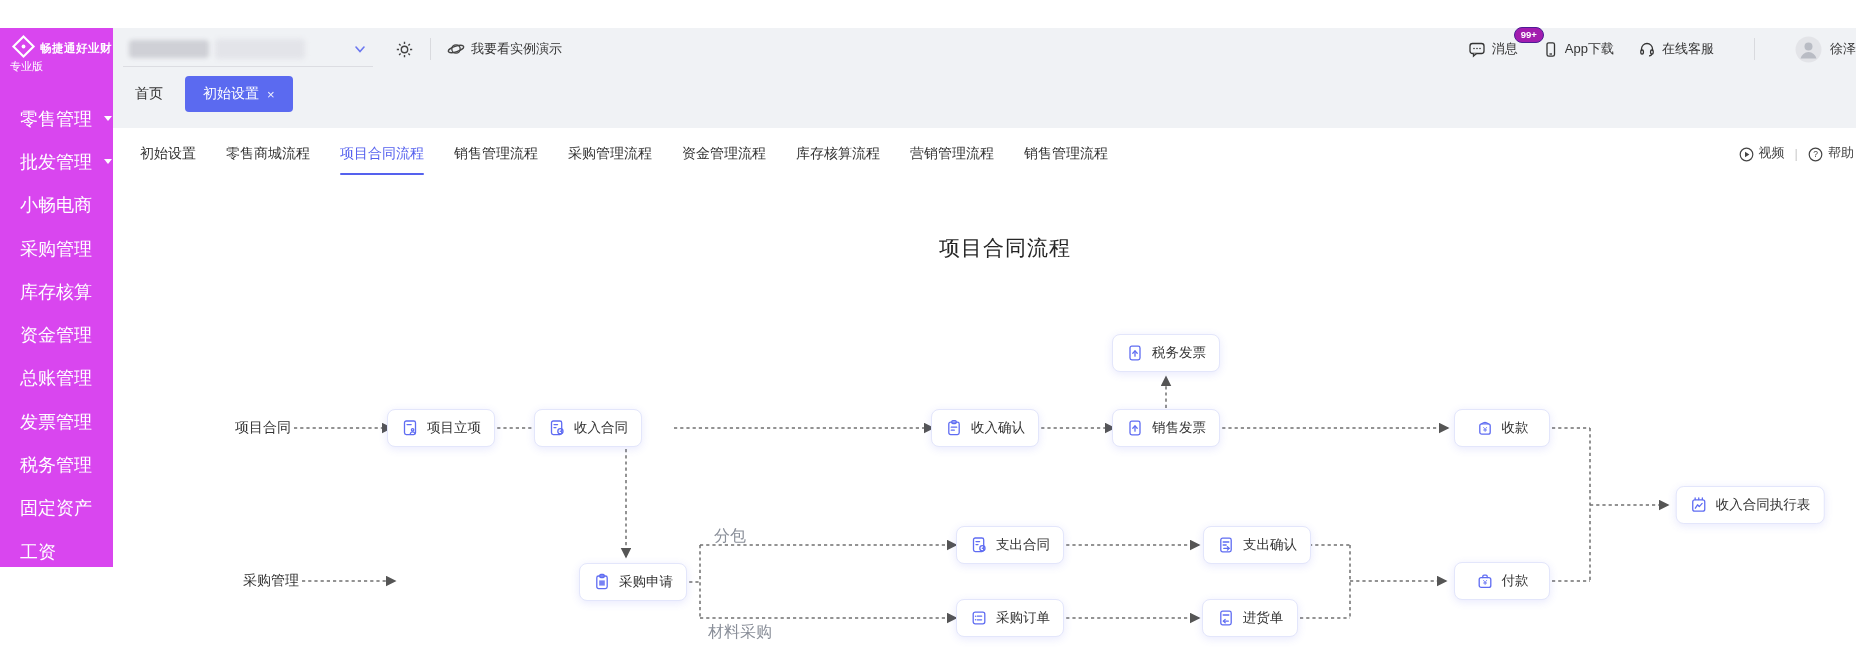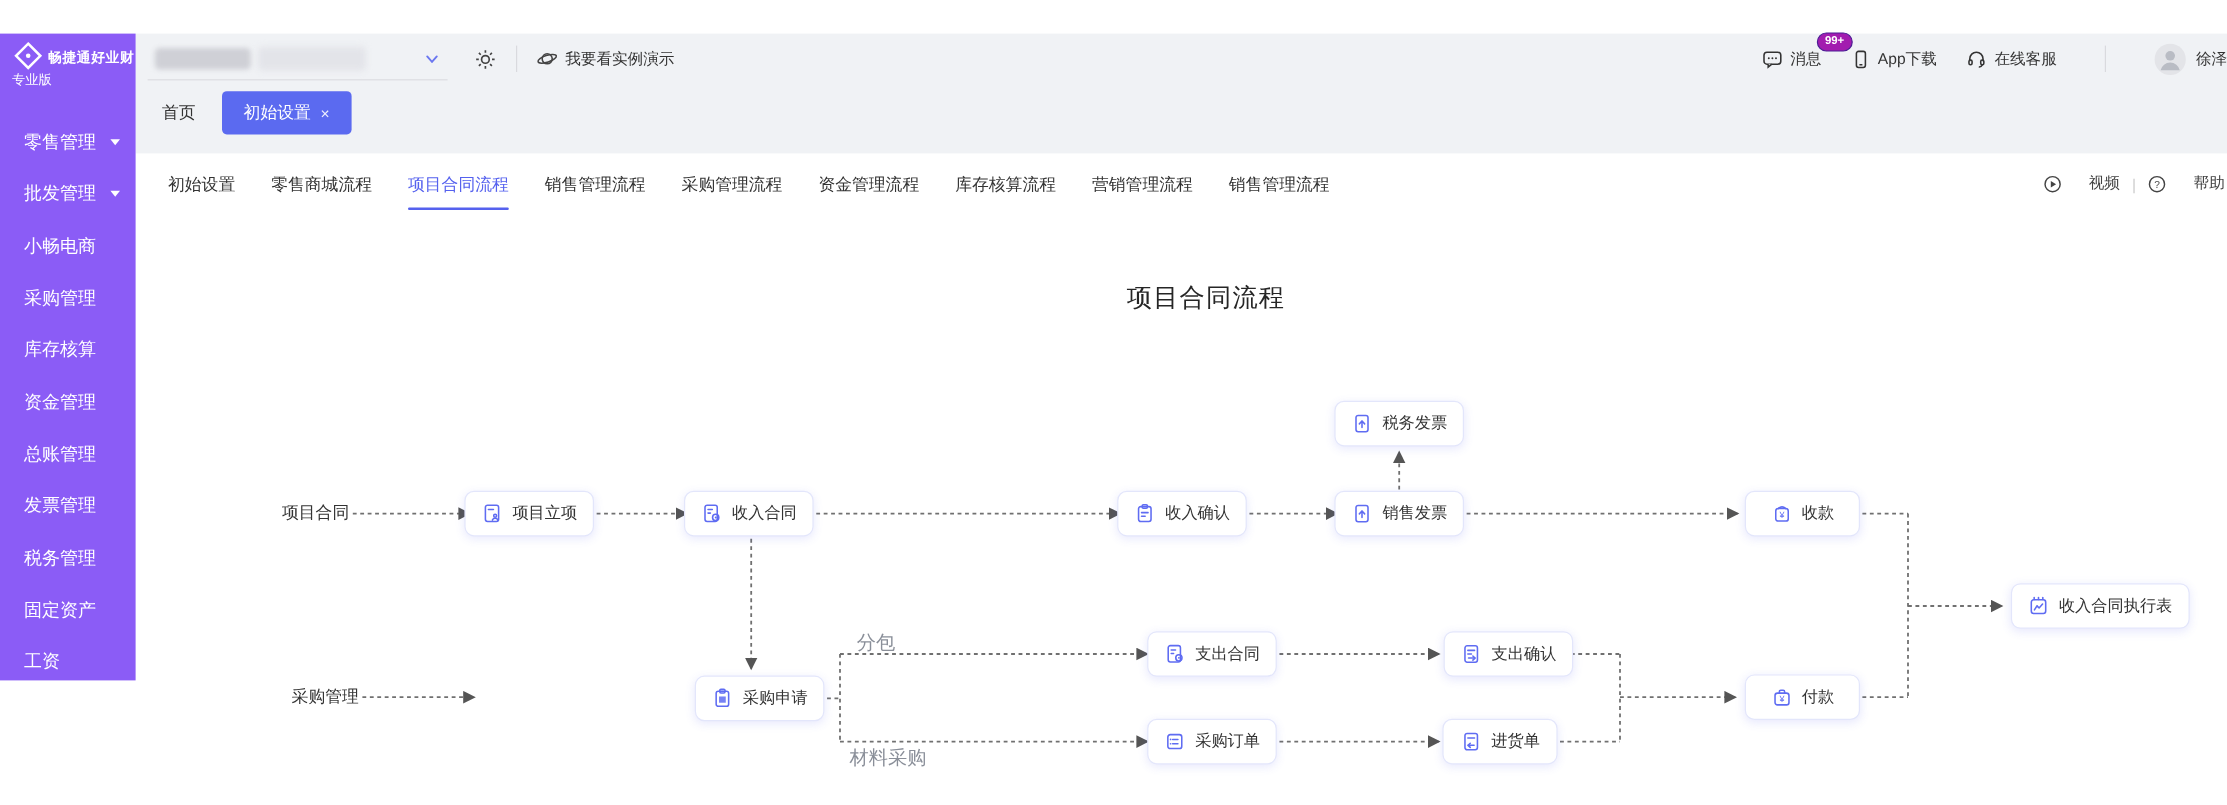--- a/index.html
+++ b/index.html
@@ -18,44 +18,44 @@
   .tb-icon { display:inline-flex; align-items:center; justify-content:center; }
   .tb-gear { margin-left:22px; cursor:pointer; }
   .tb-divider { width:1px; height:22px; background:#d9dade; margin:0 16px; }
   .tb-item { display:flex; align-items:center; gap:6px; cursor:pointer; white-space:nowrap; }
   .tb-right { display:flex; align-items:center; gap:24px; margin-left:auto; }
   .msg-wrap { position:relative; }
   .badge { position:absolute; top:-13px; right:-26px; background:#a21caf; color:#fff; font-size:9.5px; line-height:14px; padding:0 6px; border-radius:8px; border:1px solid #4c1d95; font-weight:bold; }
   .avatar-wrap { display:flex; align-items:center; gap:8px; }
 
   
-  .sidebar { position:absolute; left:0; top:28px; width:113px; height:539px; background:#8b5cf6; color:#fff; z-index:3; }
+  .sidebar { position:absolute; left:0; top:28px; width:113px; height:539px; background:#d946ef; color:#fff; z-index:3; }
   .logo-area { position:relative; height:52px; }
   .logo-mark { position:absolute; left:11px; top:6px; }
   .brand-name { position:absolute; left:40px; top:13px; font-size:11.5px; font-weight:bold; letter-spacing:0.5px; white-space:nowrap; }
   .brand-edition { position:absolute; left:10px; top:31px; font-size:11px; }
   .side-nav { position:absolute; top:69px; left:0; width:113px; }
-  .side-item { height:43.3px; display:flex; align-items:center; padding-left:20px; font-size:15px; cursor:pointer; white-space:nowrap; }
+  .side-item { height:43.3px; display:flex; align-items:center; padding-left:20px; font-size:18px; cursor:pointer; white-space:nowrap; }
   .side-item .caret { width:0; height:0; border-left:4.5px solid transparent; border-right:4.5px solid transparent; border-top:5px solid #fff; margin-left:12px; }
 
   
   .wintabs { position:absolute; left:113px; top:76px; height:36px; display:flex; align-items:center; z-index:2; }
   .wtab { height:36px; display:flex; align-items:center; justify-content:center; padding:0 22px; font-size:14px; color:#333; cursor:pointer; }
   .wtab.active { background:#5b6af0; color:#fff; border-radius:4px; padding:0 18px; gap:8px; }
   .wtab .close-x { font-size:13px; line-height:1; opacity:.9; cursor:pointer; }
 
   
   .panel { position:absolute; left:113px; top:128px; width:1743px; height:543px; background:#fff; }
   .flowtabs { position:absolute; left:140px; top:128px; height:50px; display:flex; align-items:center; gap:30px; z-index:2; }
   .ftab { position:relative; height:50px; line-height:50px; font-size:14px; color:#333; cursor:pointer; white-space:nowrap; }
   .ftab.active { color:#5561ee; }
   .ftab.active::after { content:""; position:absolute; left:0; right:0; bottom:3px; height:2.5px; background:#5561ee; border-radius:2px; }
   .tabs-right { position:absolute; right:2px; top:128px; height:50px; display:flex; align-items:center; gap:8px; font-size:13px; color:#444; z-index:2; }
   .tabs-right .sep { color:#ccc; margin:0 2px; }
-  .tabs-right .tr-item { display:flex; align-items:center; gap:23px; cursor:pointer; }
+  .tabs-right .tr-item { display:flex; align-items:flex-end; gap:5px; cursor:pointer; }
 
   
   .diagram-title { position:absolute; left:1005px; top:234px; transform:translateX(-50%); font-size:21px; color:#262626; font-weight:500; letter-spacing:1px; z-index:2; }
   .connectors { position:absolute; left:0; top:0; z-index:1; }
   .node { position:absolute; transform:translate(-50%,-50%); display:flex; align-items:center; gap:8px; height:38px; min-width:96px; padding:12px 13px; background:#fff; border:1px solid #e3e6fb; border-radius:8px; box-shadow:0 2px 8px rgba(90,102,240,0.14); font-size:13.5px; color:#333; cursor:pointer; white-space:nowrap; z-index:2; justify-content:center; }
   .nicon { flex:0 0 auto; }
   .row-label { position:absolute; transform:translateY(-50%); font-size:14px; color:#333; z-index:2; white-space:nowrap; }
   .branch-label { position:absolute; font-size:16px; color:#8a8f99; z-index:2; white-space:nowrap; }
 </style>
 </head>
@@ -264,21 +264,21 @@
   <div id="nodes-layer">
       <div class="node" style="left: 441px; top: 428px;">
         <svg class="nicon" width="18" height="18" viewBox="0 0 18 18" fill="none" stroke="#5f6cf2" stroke-width="1.3" stroke-linecap="round" stroke-linejoin="round">
           <rect x="3.5" y="2" width="11" height="13.6" rx="1.8"></rect>
           <line x1="6" y1="5.6" x2="10.2" y2="5.6"></line>
           <circle cx="11.6" cy="10.8" r="1.2"></circle>
           <path d="M9.3 14.4a2.5 2.5 0 0 1 4.6 0"></path>
         </svg>
         <span>项目立项</span>
       </div>
-      <div class="node" style="left: 624px; top: 428px; justify-content: center;">
+      <div class="node" style="left: 588px; top: 428px; justify-content: center;">
         <svg class="nicon" width="18" height="18" viewBox="0 0 18 18" fill="none" stroke="#5f6cf2" stroke-width="1.3" stroke-linecap="round" stroke-linejoin="round">
           <rect x="3.5" y="2" width="10.2" height="13.6" rx="1.8"></rect>
           <line x1="6" y1="5.6" x2="9.6" y2="5.6"></line>
           <line x1="6" y1="8.6" x2="8" y2="8.6"></line>
           <circle cx="12.4" cy="12.2" r="2.6"></circle>
           <circle cx="12.4" cy="12.2" r="0.8" fill="#5f6cf2" stroke="none"></circle>
         </svg>
         <span>收入合同</span>
       </div>
       <div class="node" style="left: 985px; top: 428px;">

